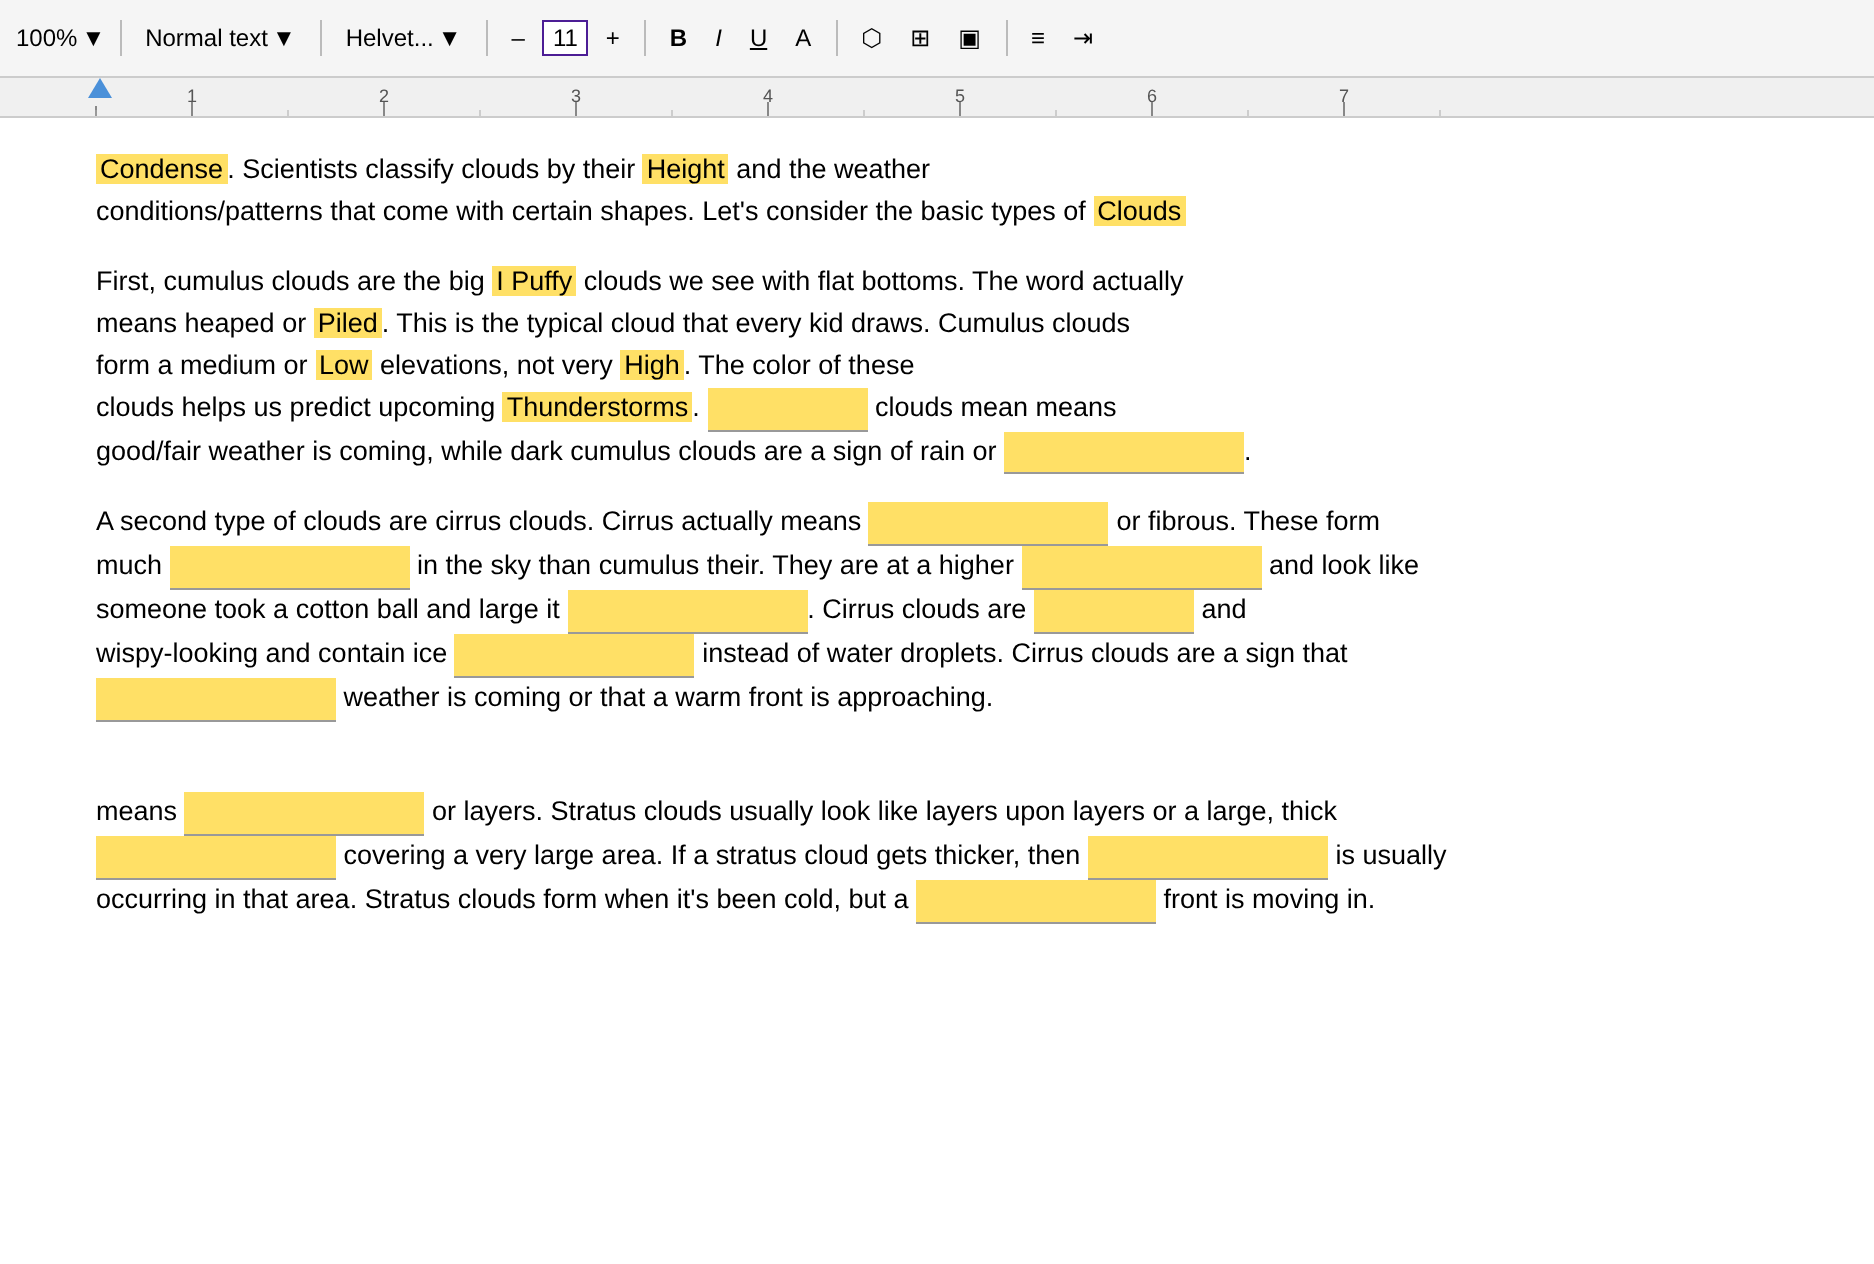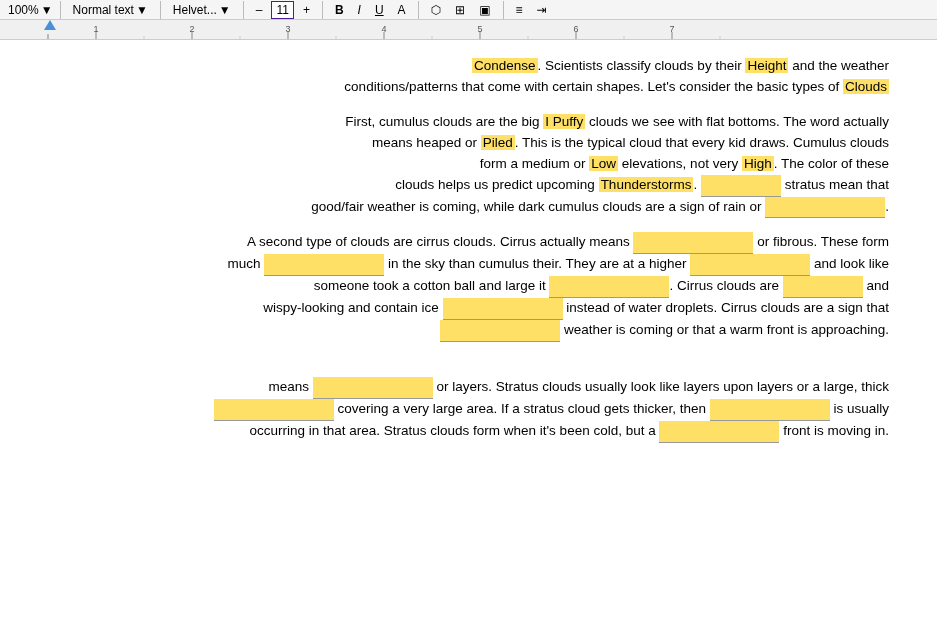--- a/index.html
+++ b/index.html
@@ -14,21 +14,21 @@
     }
 
     
     .toolbar {
       display: flex;
       align-items: center;
       padding: 4px 8px;
       border-bottom: 1px solid #ccc;
       gap: 4px;
       background: #f5f5f5;
-      height: 20px;
+      height: 39px;
     }
     .toolbar-item {
       display: flex;
       align-items: center;
       gap: 2px;
       padding: 2px 5px;
       font-size: 12px;
       cursor: pointer;
       border: none;
       background: transparent;
@@ -79,21 +79,21 @@
     }
     .blank-wide { min-width: 120px; }
     .blank-med { min-width: 80px; }
 
     
     .filled {
       background: #ffe066;
       padding: 0 2px;
     }
 
-    .para { margin-bottom: 14px; text-align: right; }
+    .para { margin-bottom: 14px; }
 
     
     .ruler-svg {
       width: 100%;
       height: 20px;
     }
 
     
     .zoom-area {
       display: flex;
@@ -204,21 +204,21 @@
 
   <div class="para">
     <span class="filled">Condense</span><span>. Scientists classify clouds by their </span><span class="filled">Height</span><span> and the weather</span><br>
     <span>conditions/patterns that come with certain shapes. Let's consider the basic types of </span><span class="filled">Clouds</span>
   </div>
 
   <div class="para">
     <span>First, cumulus clouds are the big </span><span class="filled">I Puffy</span><span> clouds we see with flat bottoms. The word actually</span><br>
     <span>means heaped or </span><span class="filled">Piled</span><span>. This is the typical cloud that every kid draws. Cumulus clouds</span><br>
     <span>form a medium or </span><span class="filled">Low</span><span> elevations, not very </span><span class="filled">High</span><span>. The color of these</span><br>
-    <span>clouds helps us predict upcoming </span><span class="filled">Thunderstorms</span><span>. </span><span class="blank blank-med">&nbsp;</span><span> stratus mean that</span><br>
+    <span>clouds helps us predict upcoming </span><span class="filled">Thunderstorms</span><span>. </span><span class="blank blank-med">&nbsp;</span><span> clouds mean means</span><br>
     <span>good/fair weather is coming, while dark cumulus clouds are a sign of rain or </span><span class="blank blank-wide">&nbsp;</span><span>.</span>
   </div>
 
   <div class="para">
     <span>A second type of clouds are cirrus clouds. Cirrus actually means </span><span class="blank blank-wide">&nbsp;</span><span> or fibrous. These form</span><br>
     <span>much </span><span class="blank blank-wide">&nbsp;</span><span> in the sky than cumulus their. They are at a higher </span><span class="blank blank-wide">&nbsp;</span><span> and look like</span><br>
     <span>someone took a cotton ball and large it </span><span class="blank blank-wide">&nbsp;</span><span>. Cirrus clouds are </span><span class="blank blank-med">&nbsp;</span><span> and</span><br>
     <span>wispy-looking and contain ice </span><span class="blank blank-wide">&nbsp;</span><span> instead of water droplets. Cirrus clouds are a sign that</span><br>
     <span class="blank blank-wide">&nbsp;</span><span> weather is coming or that a warm front is approaching.</span>
   </div>

